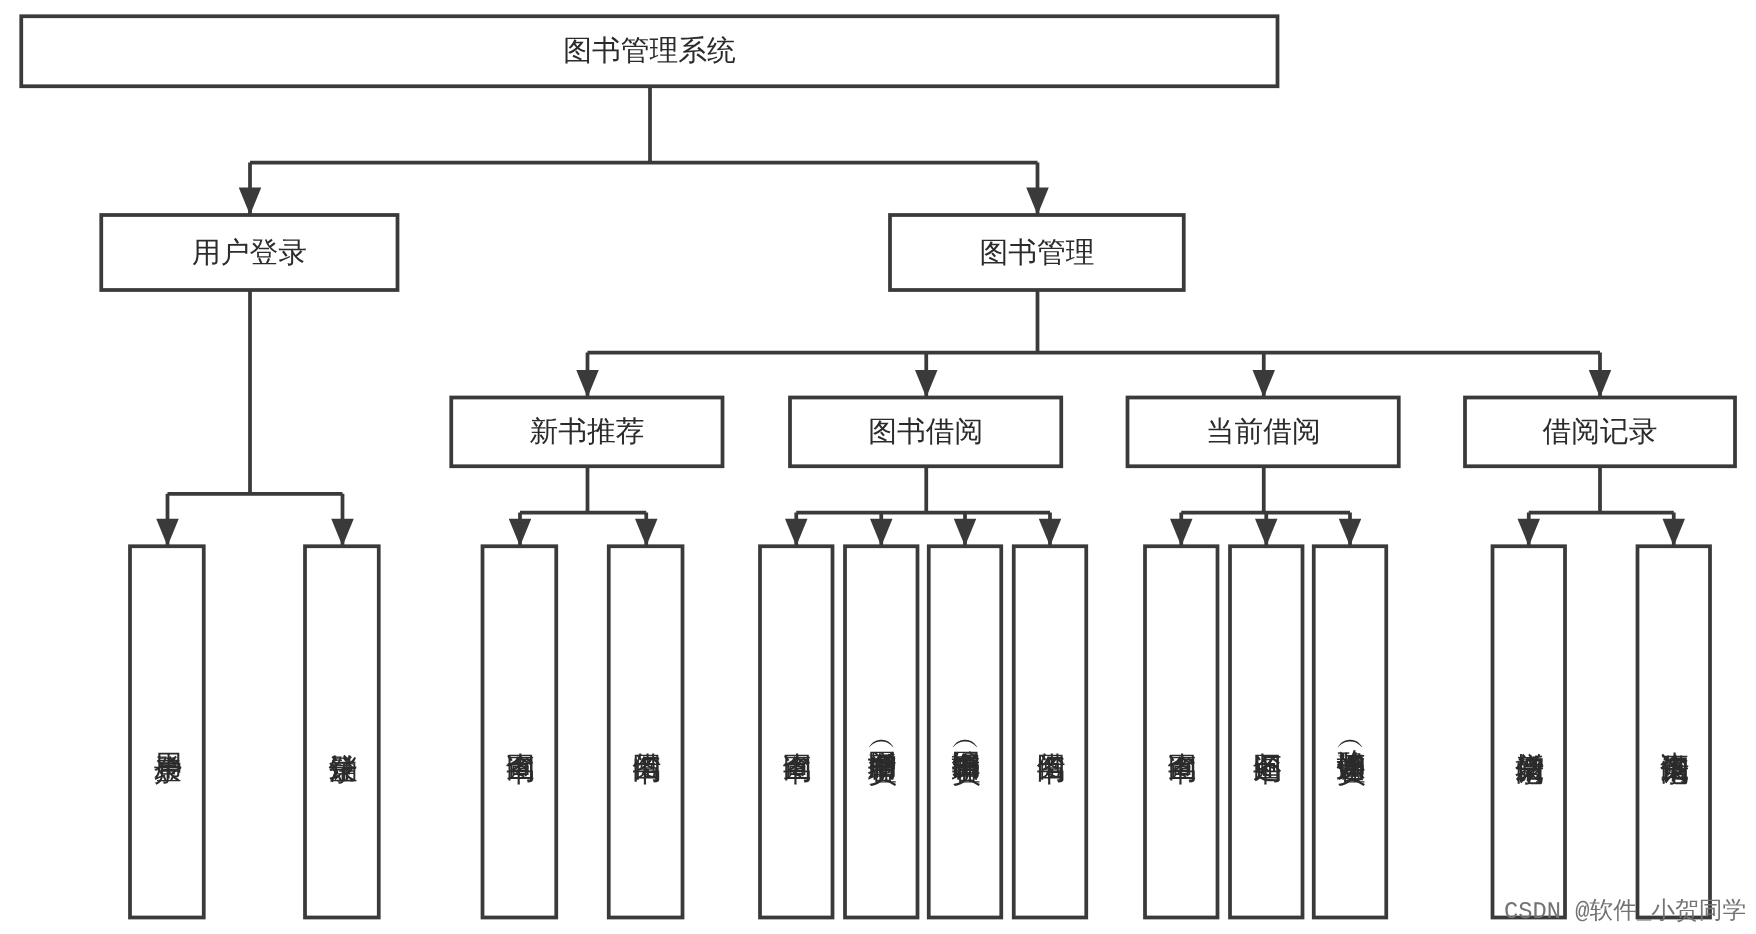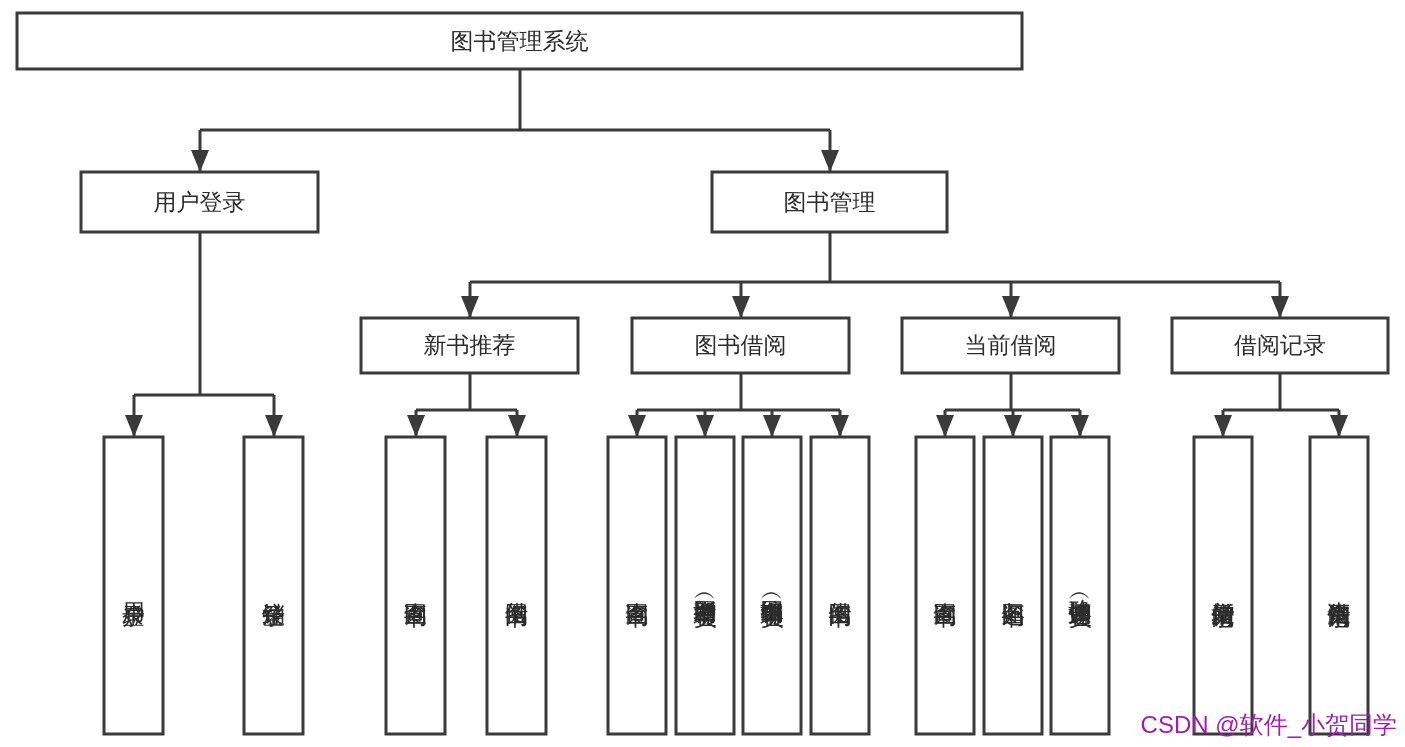--- a/index.html
+++ b/index.html
@@ -62,23 +62,23 @@
     font-size: 23px;
     line-height: 1.08;
     color: #2b2b2b;
     letter-spacing: 1px;
     white-space: nowrap;
   }
   .watermark {
     position: absolute;
     right: 8px;
     bottom: 6px;
-    font-family: Liberation Sans, sans-serif;
-    font-size: 24px;
-    color: #a21caf;
+    font-family: Liberation Mono, monospace;
+    font-size: 19px;
+    color: #737373;
     white-space: nowrap;
   }
 </style>
 </head>
 <body>
 
 <div id="chart-root">
 
   <svg class="flow-canvas" viewBox="0 0 1405 747">
     <g id="connector-layer">

